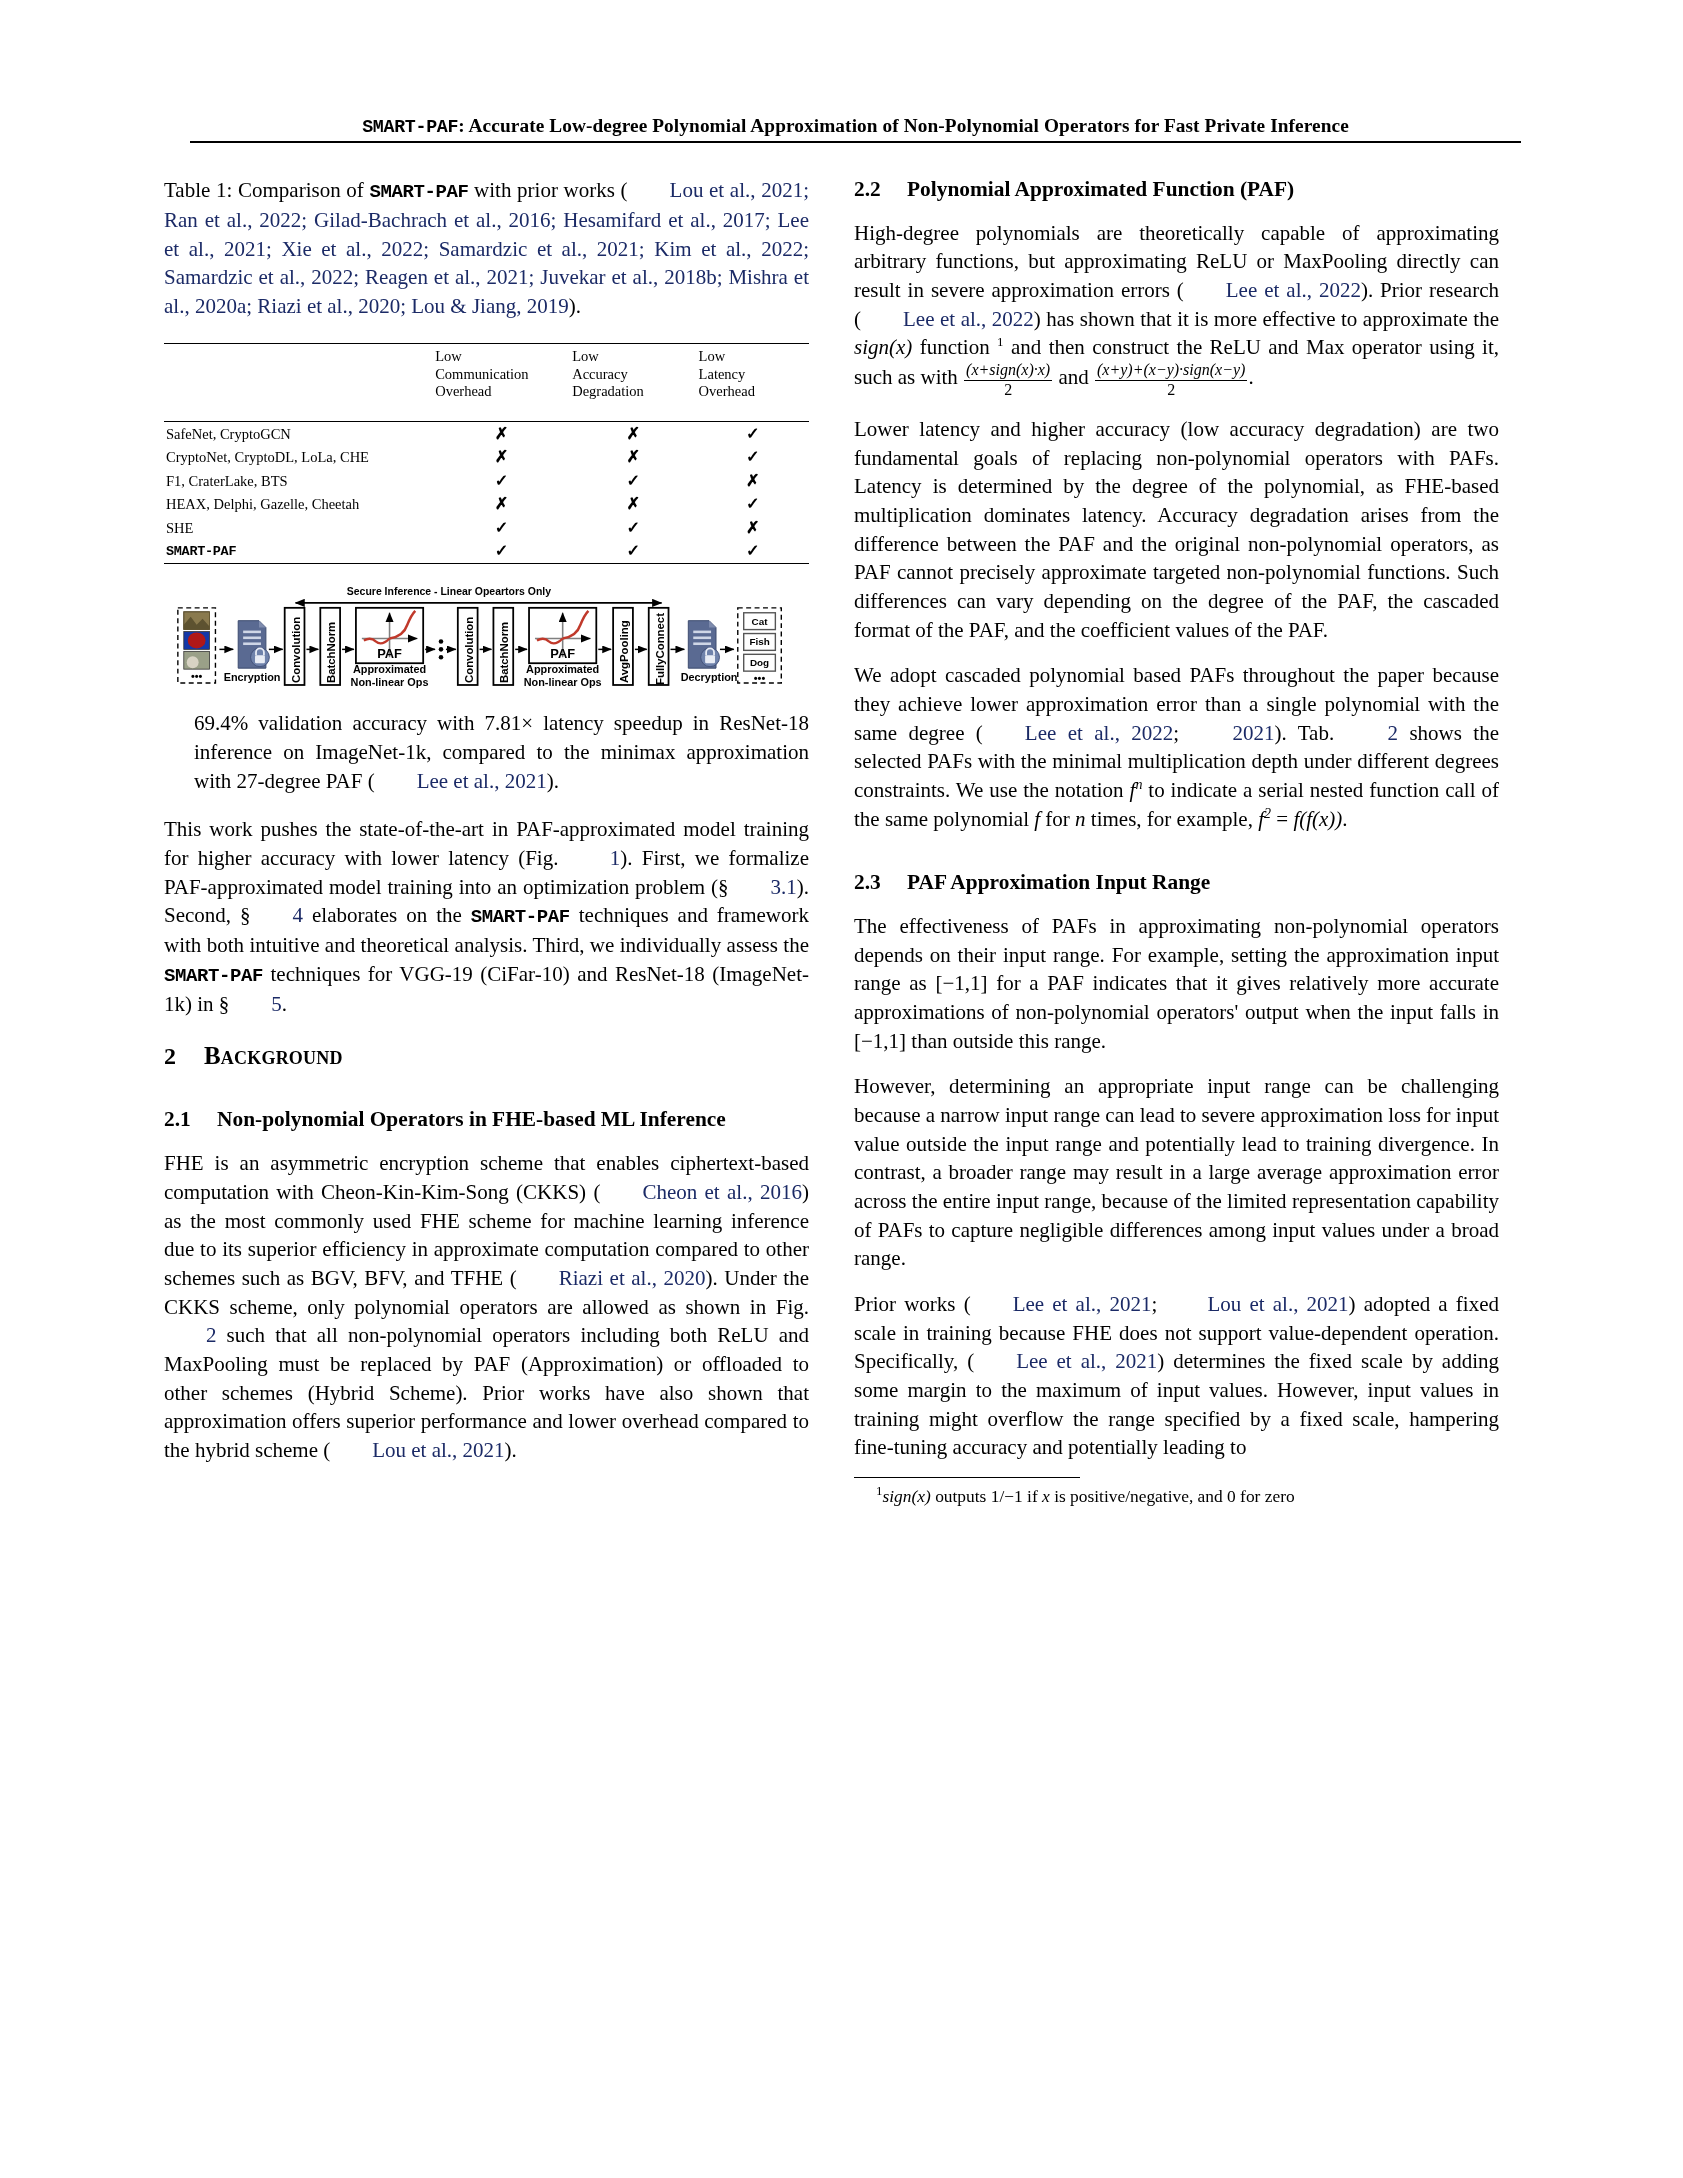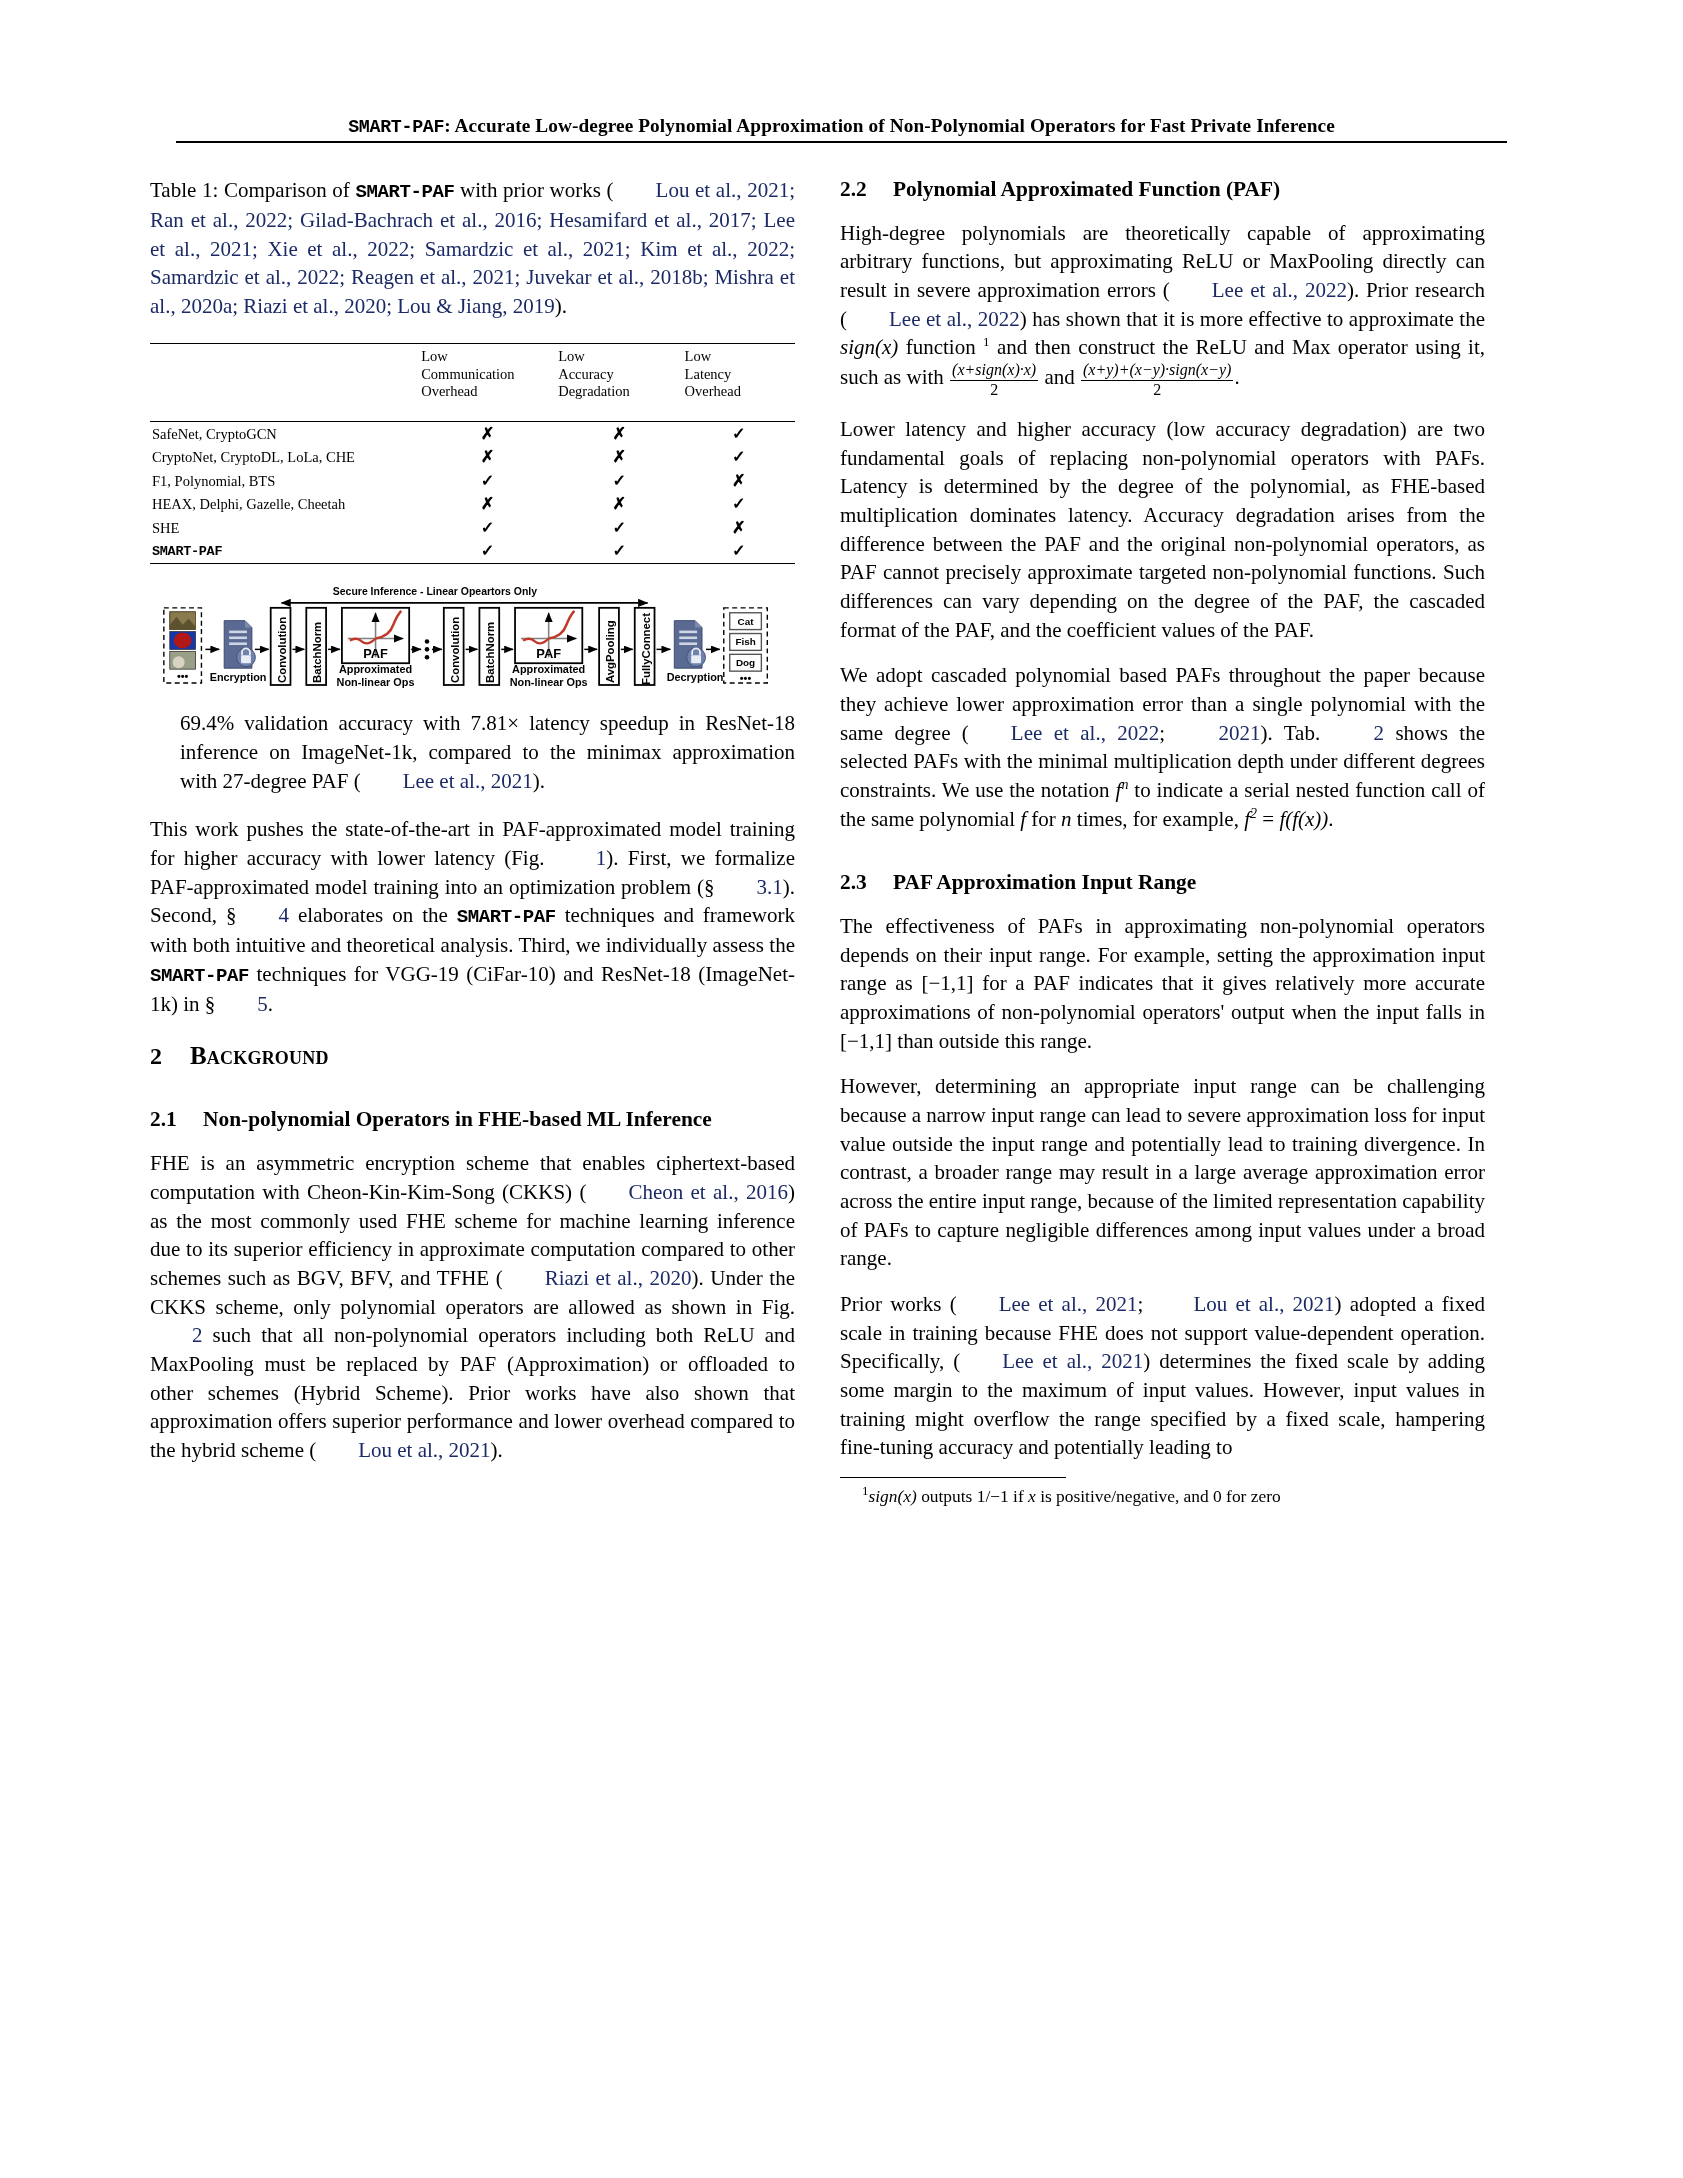--- a/index.html
+++ b/index.html
@@ -10,21 +10,21 @@
   body {
     width: 1683px;
     height: 2178px;
     font-family: "Liberation Serif", "DejaVu Serif", serif;
     color: #000000;
     position: relative;
     overflow: hidden;
   }
   .page {
     position: absolute;
-    left: 0; top: 0;
+    left: 14px; top: 0;
     width: 1380px;
     height: 2178px;
   }
   
   .runhead {
     position: absolute;
     left: 176px;
     top: 115px;
     width: 1331px;
     text-align: center;
@@ -266,21 +266,21 @@
             <td><span class="mk">✗</span></td>
             <td><span class="mk">✓</span></td>
           </tr>
           <tr>
             <td class="name">CryptoNet, CryptoDL, LoLa, CHE</td>
             <td><span class="mk">✗</span></td>
             <td><span class="mk">✗</span></td>
             <td><span class="mk">✓</span></td>
           </tr>
           <tr>
-            <td class="name">F1, Polynomial, BTS</td>
+            <td class="name">F1, CraterLake, BTS</td>
             <td><span class="mk">✓</span></td>
             <td><span class="mk">✓</span></td>
             <td><span class="mk">✗</span></td>
           </tr>
           <tr>
             <td class="name">HEAX, Delphi, Gazelle, Cheetah</td>
             <td><span class="mk">✗</span></td>
             <td><span class="mk">✗</span></td>
             <td><span class="mk">✓</span></td>
           </tr>

